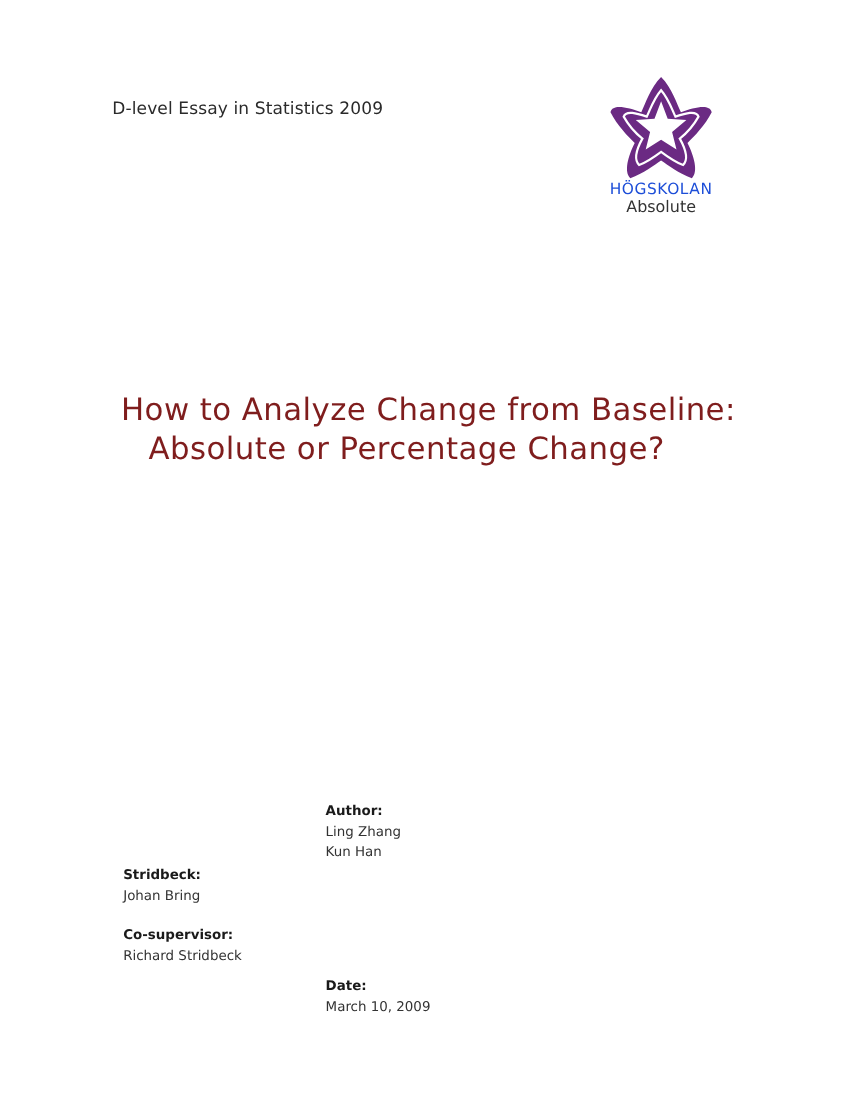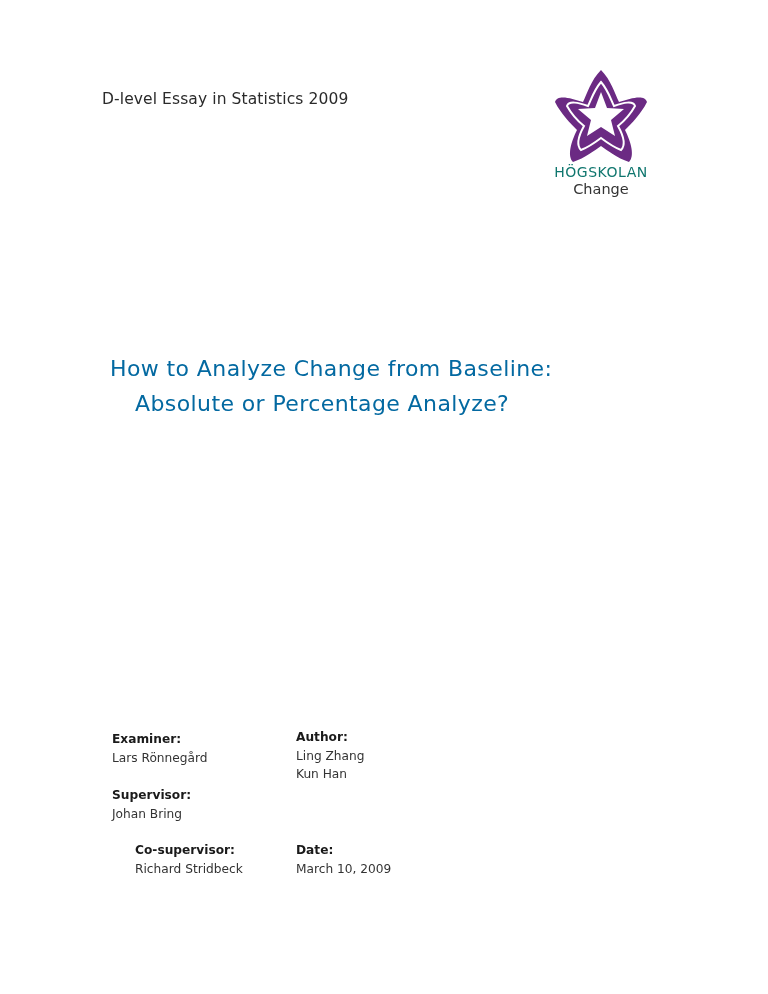--- a/index.html
+++ b/index.html
@@ -12,31 +12,31 @@
       position: absolute; left: 102px; top: 90px;
       font-size: 15.5px; color: #2a2a2a; letter-spacing: 0.1px;
       font-family: "DejaVu Sans", sans-serif;
     }
     .logo {
       position: absolute; left: 538px; top: 64px; width: 126px; height: 140px;
     }
     .logo svg { display: block; }
     .logo-line1 {
       position: absolute; left: 0; width: 126px; top: 100px; text-align: center;
-      font-size: 14px; color: #0f766e; letter-spacing: 0.5px;
+      font-size: 14px; color: #1d4ed8; letter-spacing: 0.5px;
       font-family: "DejaVu Sans", sans-serif;
     }
     .logo-line2 {
       position: absolute; left: 0; width: 126px; top: 117px; text-align: center;
       font-size: 14.5px; color: #333;
       font-family: "DejaVu Sans", sans-serif;
     }
     .title {
       position: absolute; left: 110px; top: 336px; width: 560px;
-      font-size: 22px; line-height: 35px; color: #0369a1; letter-spacing: 0.4px;
+      font-size: 28px; line-height: 35px; color: #7f1d1d; letter-spacing: 0.4px;
       font-family: "DejaVu Sans", sans-serif; font-weight: normal;
     }
     .title .l2 { display: block; padding-left: 25px; }
     .title .l1 { display: block; }
     .info { position: absolute; font-size: 12.2px; color: #333; line-height: 18.5px; }
     .info .lbl { font-weight: bold; color: #1a1a1a; display: block; }
     .info .val { display: block; }
     .col1 { left: 112px; }
     .col2 { left: 296px; }
     .col3 { left: 459px; }
@@ -50,48 +50,44 @@
 
   <div class="logo">
     <svg width="126" height="100" viewBox="0 0 126 100">
       <g transform="translate(63,52)">
         <path d="M0,-46 C10,-36 14,-22 18,-14 C30,-18 44,-22 46,-14 C40,-2 30,8 24,14 C30,26 34,40 28,46 C16,42 6,34 0,30 C-6,34 -16,42 -28,46 C-34,40 -30,26 -24,14 C-30,8 -40,-2 -46,-14 C-44,-22 -30,-18 -18,-14 C-14,-22 -10,-36 0,-46 Z" fill="#6b2a83"></path>
         <path d="M0,-34 C7,-26 10,-16 13,-10 C22,-13 32,-16 34,-10 C29,-1 22,6 17,10 C22,19 25,29 20,34 C12,31 4,25 0,22 C-4,25 -12,31 -20,34 C-25,29 -22,19 -17,10 C-22,6 -29,-1 -34,-10 C-32,-16 -22,-13 -13,-10 C-10,-16 -7,-26 0,-34 Z" fill="none" stroke="#ffffff" stroke-width="2"></path>
         <path d="M0,-24 L6,-8 L23,-7 L10,4 L14,20 L0,11 L-14,20 L-10,4 L-23,-7 L-6,-8 Z" fill="#ffffff"></path>
       </g>
     </svg>
     <div class="logo-line1">HÖGSKOLAN</div>
-    <div class="logo-line2">Change</div>
+    <div class="logo-line2">Absolute</div>
   </div>
 
   <h1 class="title">
     <span class="l1">How to Analyze Change from Baseline:</span>
-    <span class="l2">Absolute or Percentage Analyze?</span>
+    <span class="l2">Absolute or Percentage Change?</span>
   </h1>
 
-  <div class="info col1" style="top:730px;">
-    <span class="lbl">Examiner:</span>
-    <span class="val">Lars Rönnegård</span>
-  </div>
 
   <div class="info col1" style="top:786px;">
-    <span class="lbl">Supervisor:</span>
+    <span class="lbl">Stridbeck:</span>
     <span class="val">Johan Bring</span>
   </div>
 
-  <div class="info col1" style="top:841px;margin-left:23px;">
+  <div class="info col1" style="top:841px;">
     <span class="lbl">Co-supervisor:</span>
     <span class="val">Richard Stridbeck</span>
   </div>
 
   <div class="info col2" style="top:728px;">
     <span class="lbl">Author:</span>
     <span class="val">Ling Zhang</span>
     <span class="val">Kun Han</span>
   </div>
 
-  <div class="info col2" style="top:841px;">
+  <div class="info col2" style="top:887px;">
     <span class="lbl">Date:</span>
     <span class="val">March 10, 2009</span>
   </div>
 
 
 </div>
 
 </body></html>

